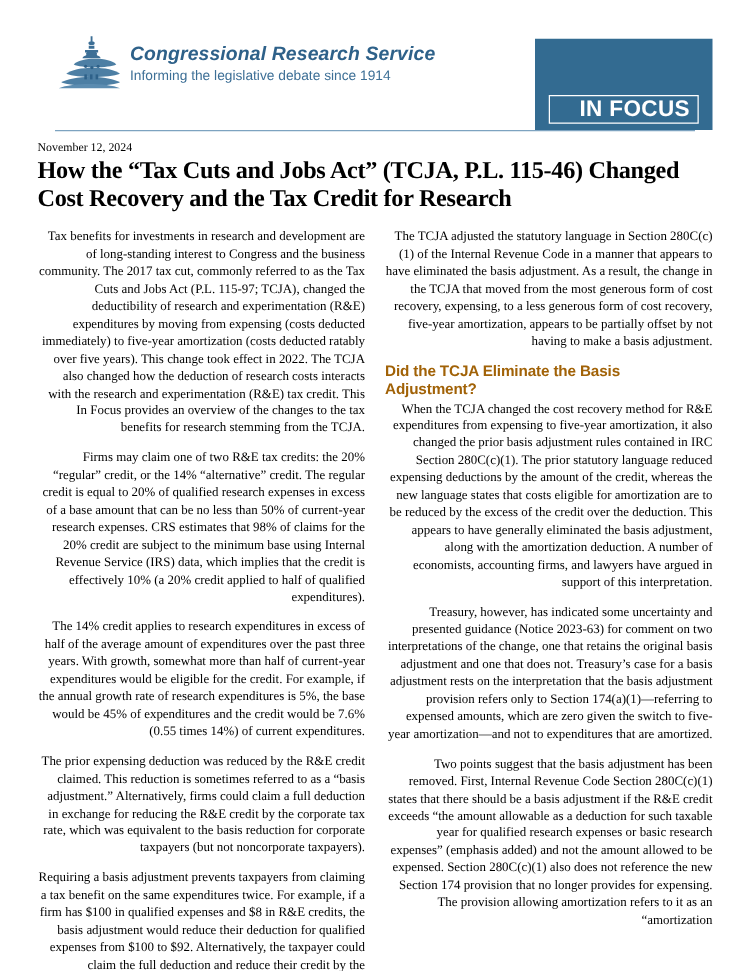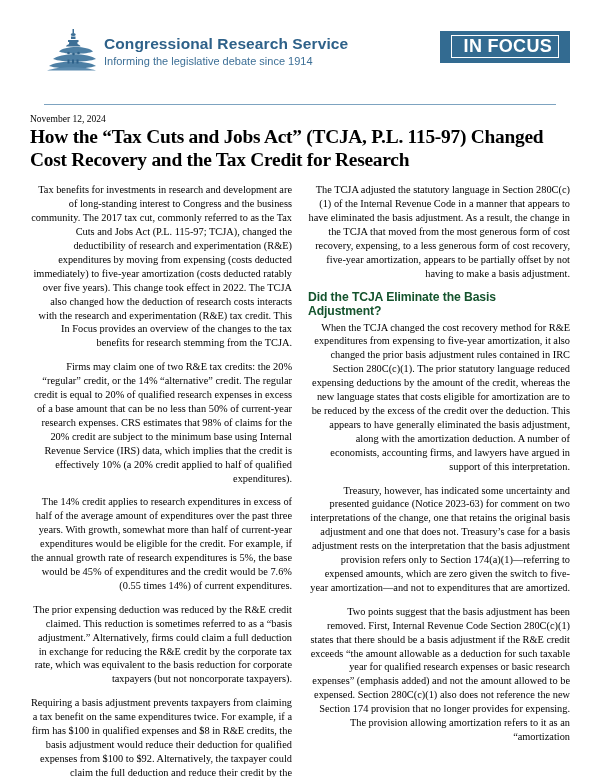--- a/index.html
+++ b/index.html
@@ -42,20 +42,21 @@
     height: 46px;
     flex: 0 0 auto;
     margin-top: 0px;
   }
   .wordmark {
     margin-left: 6px;
     margin-top: 8px;
   }
   .wordmark-title {
     font-family: "Liberation Sans", sans-serif;
+    font-style: italic;
     font-weight: bold;
     font-size: 15.5px;
     letter-spacing: 0.1px;
     color: #2e6189;
     line-height: 1.05;
     white-space: nowrap;
   }
   .wordmark-sub {
     font-family: "Liberation Sans", sans-serif;
     font-size: 11px;
@@ -73,21 +74,22 @@
     font-family: "Liberation Sans", sans-serif;
     font-weight: bold;
     font-size: 18px;
     letter-spacing: 0.3px;
     padding: 4px 11px 5px 11px;
     line-height: 1;
   }
   .infocus-badge .badge-inner {
     display: inline-block;
     border: 1.5px solid #ffffff;
-    padding: 1px 6px 2px 12px;
+    padding: 1px 6px 2px 24px;
+    margin-top: 41px;
   }
   .rule {
     border: 0;
     border-top: 1px solid #7da3c0;
     margin: 4px 14px 0 14px;
     height: 0;
   }
 
   
   .dateline {
@@ -124,21 +126,21 @@
     line-height: 1.345;
     margin: 0 0 10px 0;
     text-align: right;
     color: #000;
   }
   h2.section {
     font-family: "Liberation Sans", sans-serif;
     font-weight: bold;
     font-size: 12.2px;
     line-height: 1.14;
-    color: #14532d;
+    color: #a16207;
     margin: 2px 0 2px 0;
     letter-spacing: -0.1px;
   }
   .it { }
   .bd { font-weight: normal; }
 
   
   .footer {
     position: absolute;
     left: 0;
@@ -193,21 +195,21 @@
     </div>
 
     <div class="infocus-badge">
       <span class="badge-inner">IN FOCUS</span>
     </div>
   </div>
 
   <hr class="rule">
 
   <div class="dateline">November 12, 2024</div>
-  <h1 class="doc-title">How the “Tax Cuts and Jobs Act” (TCJA, P.L. 115-97) Changed Cost Recovery and the Tax Credit for Research</h1>
+  <h1 class="doc-title">How the “Tax Cuts and Jobs Act” (TCJA, P.L. 115-46) Changed Cost Recovery and the Tax Credit for Research</h1>
 
   <div class="columns">
 
     <div class="col">
       <p class="body">Tax benefits for investments in research and development are of long-standing interest to Congress and the business community. The 2017 tax cut, commonly referred to as the Tax Cuts and Jobs Act (P.L. 115-97; TCJA), changed the deductibility of research and experimentation (R&amp;E) expenditures by moving from expensing (costs deducted immediately) to five-year amortization (costs deducted ratably over five years). This change took effect in 2022. The TCJA also changed how the deduction of research costs interacts with the research and experimentation (R&amp;E) tax credit. This In Focus provides an overview of the changes to the tax benefits for research stemming from the TCJA.</p>
 
 
       <p class="body">Firms may claim one of two R&amp;E tax credits: the 20% “regular” credit, or the 14% “alternative” credit. The regular credit is equal to 20% of qualified research expenses in excess of a base amount that can be no less than 50% of current-year research expenses. CRS estimates that 98% of claims for the 20% credit are subject to the minimum base using Internal Revenue Service (IRS) data, which implies that the credit is effectively 10% (a 20% credit applied to half of qualified expenditures).</p>
       <p class="body">The 14% credit applies to research expenditures in excess of half of the average amount of expenditures over the past three years. With growth, somewhat more than half of current-year expenditures would be eligible for the credit. For example, if the annual growth rate of research expenditures is 5%, the base would be 45% of expenditures and the credit would be 7.6% (0.55 times 14%) of current expenditures.</p>
       <p class="body">The prior expensing deduction was reduced by the R&amp;E credit claimed. This reduction is sometimes referred to as a “basis adjustment.” Alternatively, firms could claim a full deduction in exchange for reducing the R&amp;E credit by the corporate tax rate, which was equivalent to the basis reduction for corporate taxpayers (but not noncorporate taxpayers).</p>

